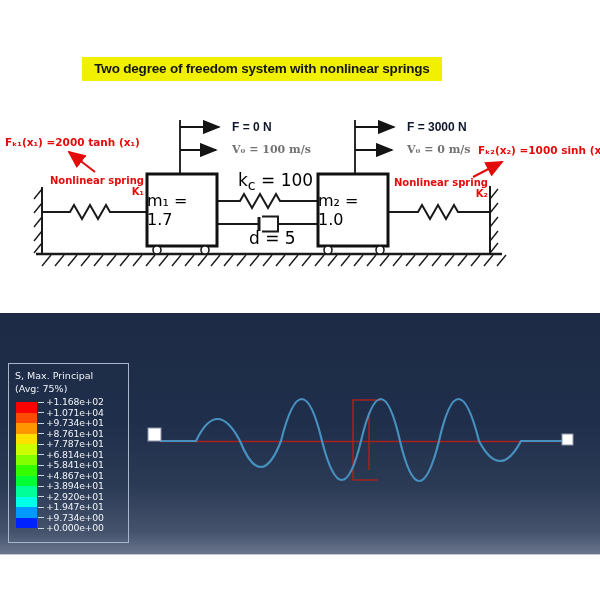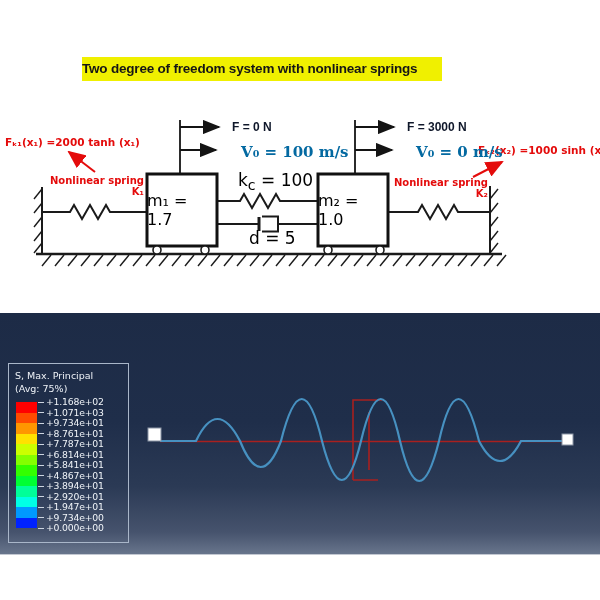--- a/index.html
+++ b/index.html
@@ -1,35 +1,35 @@
 <!DOCTYPE html>
 <html><head>
 <meta charset="utf-8">
 <style>
   html,body{margin:0;padding:0;background:#ffffff;}
   .stage{position:relative;width:600px;height:600px;background:#ffffff;overflow:hidden;
          font-family:"Liberation Sans",sans-serif;}
   .abs{position:absolute;}
   
   .slide-title{left:82px;top:57px;width:360px;height:24px;background:#f0f000;
-    color:#161616;font-weight:bold;font-size:13.5px;line-height:24px;text-align:left;
+    color:#161616;font-weight:bold;font-size:13.5px;line-height:24px;text-align:center;
     white-space:nowrap;letter-spacing:-0.2px;}
   .red-note{color:#e40b0b;font-weight:bold;white-space:nowrap;font-family:"DejaVu Sans",sans-serif;}
   .formula1{left:5px;top:136px;font-size:10.5px;}
   .formula2{left:478px;top:144px;font-size:10.5px;}
   .spring-caption{width:95px;text-align:right;font-size:10px;line-height:11px;}
   .cap1{left:49px;top:175px;}
   .cap2{left:393px;top:177px;}
   .mass-label{width:70px;height:72px;display:flex;align-items:center;justify-content:center;
     font-size:16px;color:#000;font-family:"DejaVu Sans",sans-serif;}
   .m1{left:147px;top:174px;}
   .m2{left:318px;top:174px;}
   .force-label{font-size:12px;font-weight:600;color:#0f172a;white-space:nowrap;}
-  .vel-label{font-size:15px;font-weight:600;color:#0369a1;white-space:nowrap;
-    font-family:"DejaVu Serif",serif;margin-left:9px;}
+  .vel-label{font-size:11px;font-weight:600;color:#737373;white-space:nowrap;
+    font-family:"DejaVu Serif",serif;}
   .f1{left:232px;top:120px;} .v1{left:232px;top:143px;}
   .f2{left:407px;top:120px;} .v2{left:407px;top:143px;}
   .coupler-label{font-size:17px;color:#000;white-space:nowrap;font-family:"DejaVu Sans",sans-serif;}
   .kc{left:238px;top:170px;} .dd{left:249px;top:228px;}
   
   .viewport{left:0;top:313px;width:600px;height:241px;
     background:linear-gradient(180deg,#1d2b46 0%,#1f2e4a 45%,#2b3a55 72%,#46536d 91%,#68758c 100%);
     border-bottom:1px solid #c3c8d2;}
   .legend{left:8px;top:6px;width:119px;height:178px;border:1px solid #a9b6c9;margin-top:44px;}
   .legend-text{color:#eef2f7;font-size:9.5px;white-space:nowrap;font-family:"DejaVu Sans",sans-serif;}
@@ -228,21 +228,21 @@
       <div class="abs tickdash" style="top:90px"></div>
       <div class="abs tickdash" style="top:100.5px"></div>
       <div class="abs tickdash" style="top:111px"></div>
       <div class="abs tickdash" style="top:121.5px"></div>
       <div class="abs tickdash" style="top:132px"></div>
       <div class="abs tickdash" style="top:142.5px"></div>
       <div class="abs tickdash" style="top:153px"></div>
       <div class="abs tickdash" style="top:163.5px"></div>
 
       <div class="abs ticklabel" style="top:33px">+1.168e+02</div>
-      <div class="abs ticklabel" style="top:43.5px">+1.071e+03</div>
+      <div class="abs ticklabel" style="top:43.5px">+1.071e+04</div>
       <div class="abs ticklabel" style="top:54px">+9.734e+01</div>
       <div class="abs ticklabel" style="top:64.5px">+8.761e+01</div>
       <div class="abs ticklabel" style="top:75px">+7.787e+01</div>
       <div class="abs ticklabel" style="top:85.5px">+6.814e+01</div>
       <div class="abs ticklabel" style="top:96px">+5.841e+01</div>
       <div class="abs ticklabel" style="top:106.5px">+4.867e+01</div>
       <div class="abs ticklabel" style="top:117px">+3.894e+01</div>
       <div class="abs ticklabel" style="top:127.5px">+2.920e+01</div>
       <div class="abs ticklabel" style="top:138px">+1.947e+01</div>
       <div class="abs ticklabel" style="top:148.5px">+9.734e+00</div>

